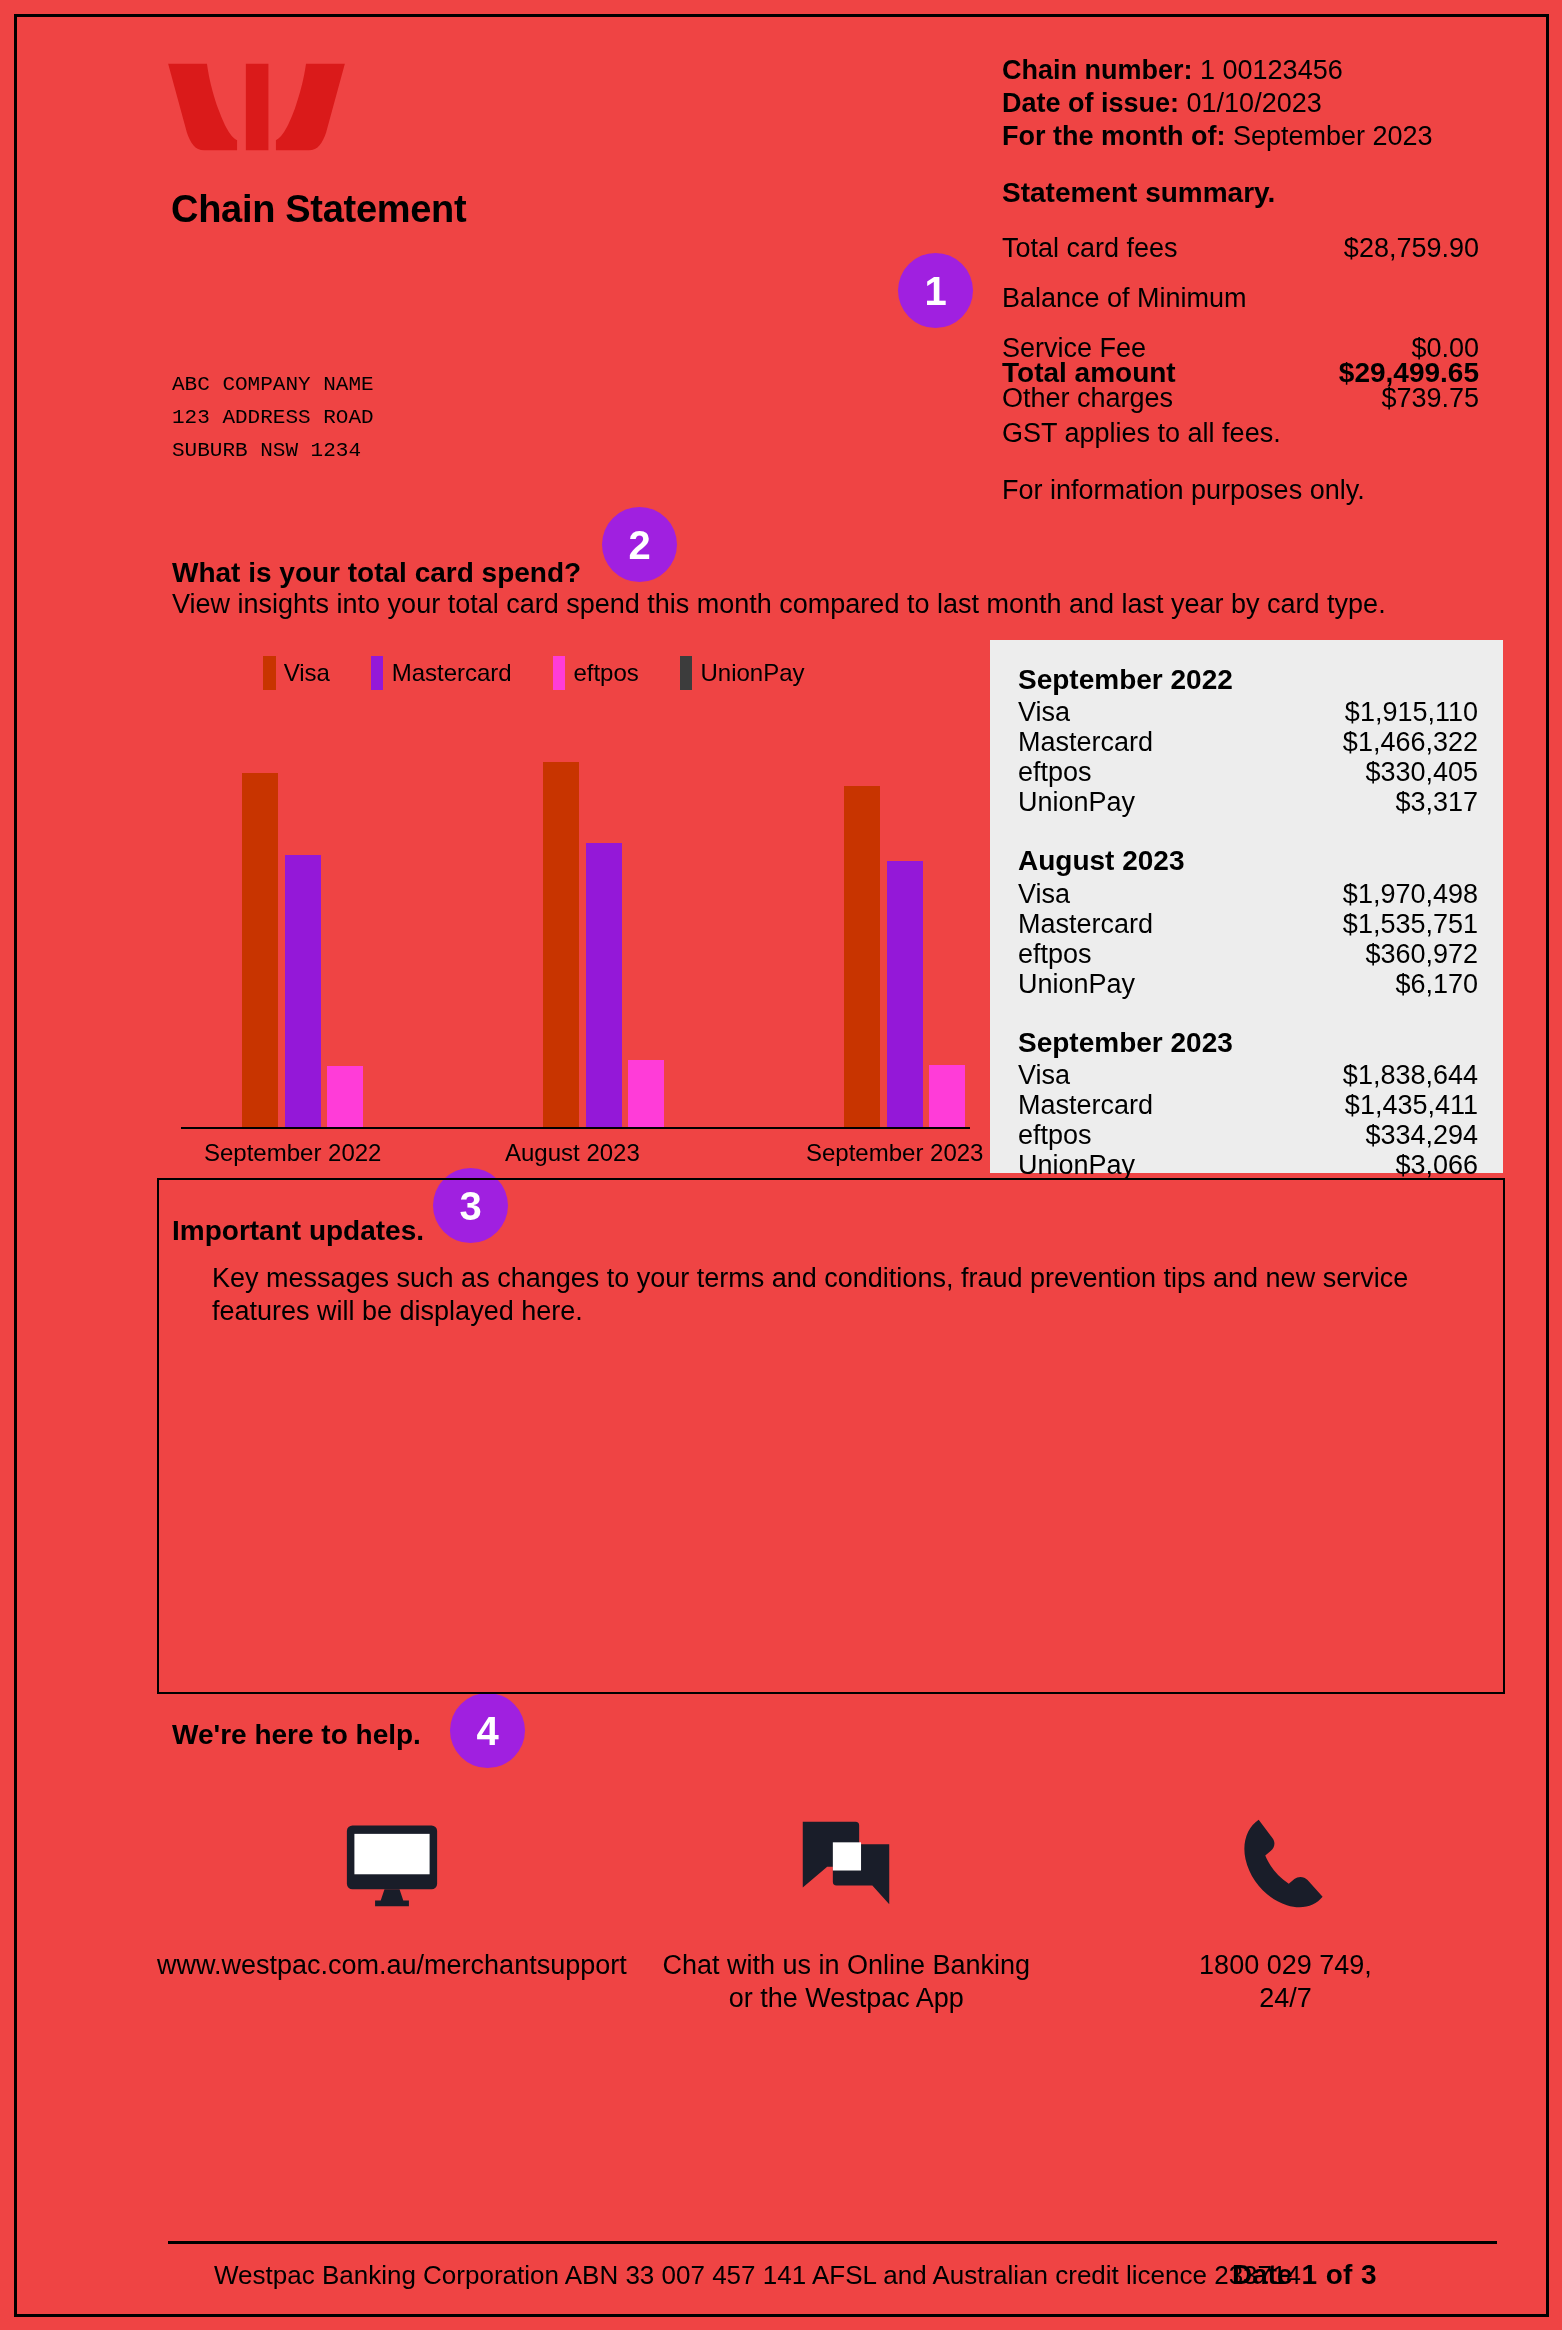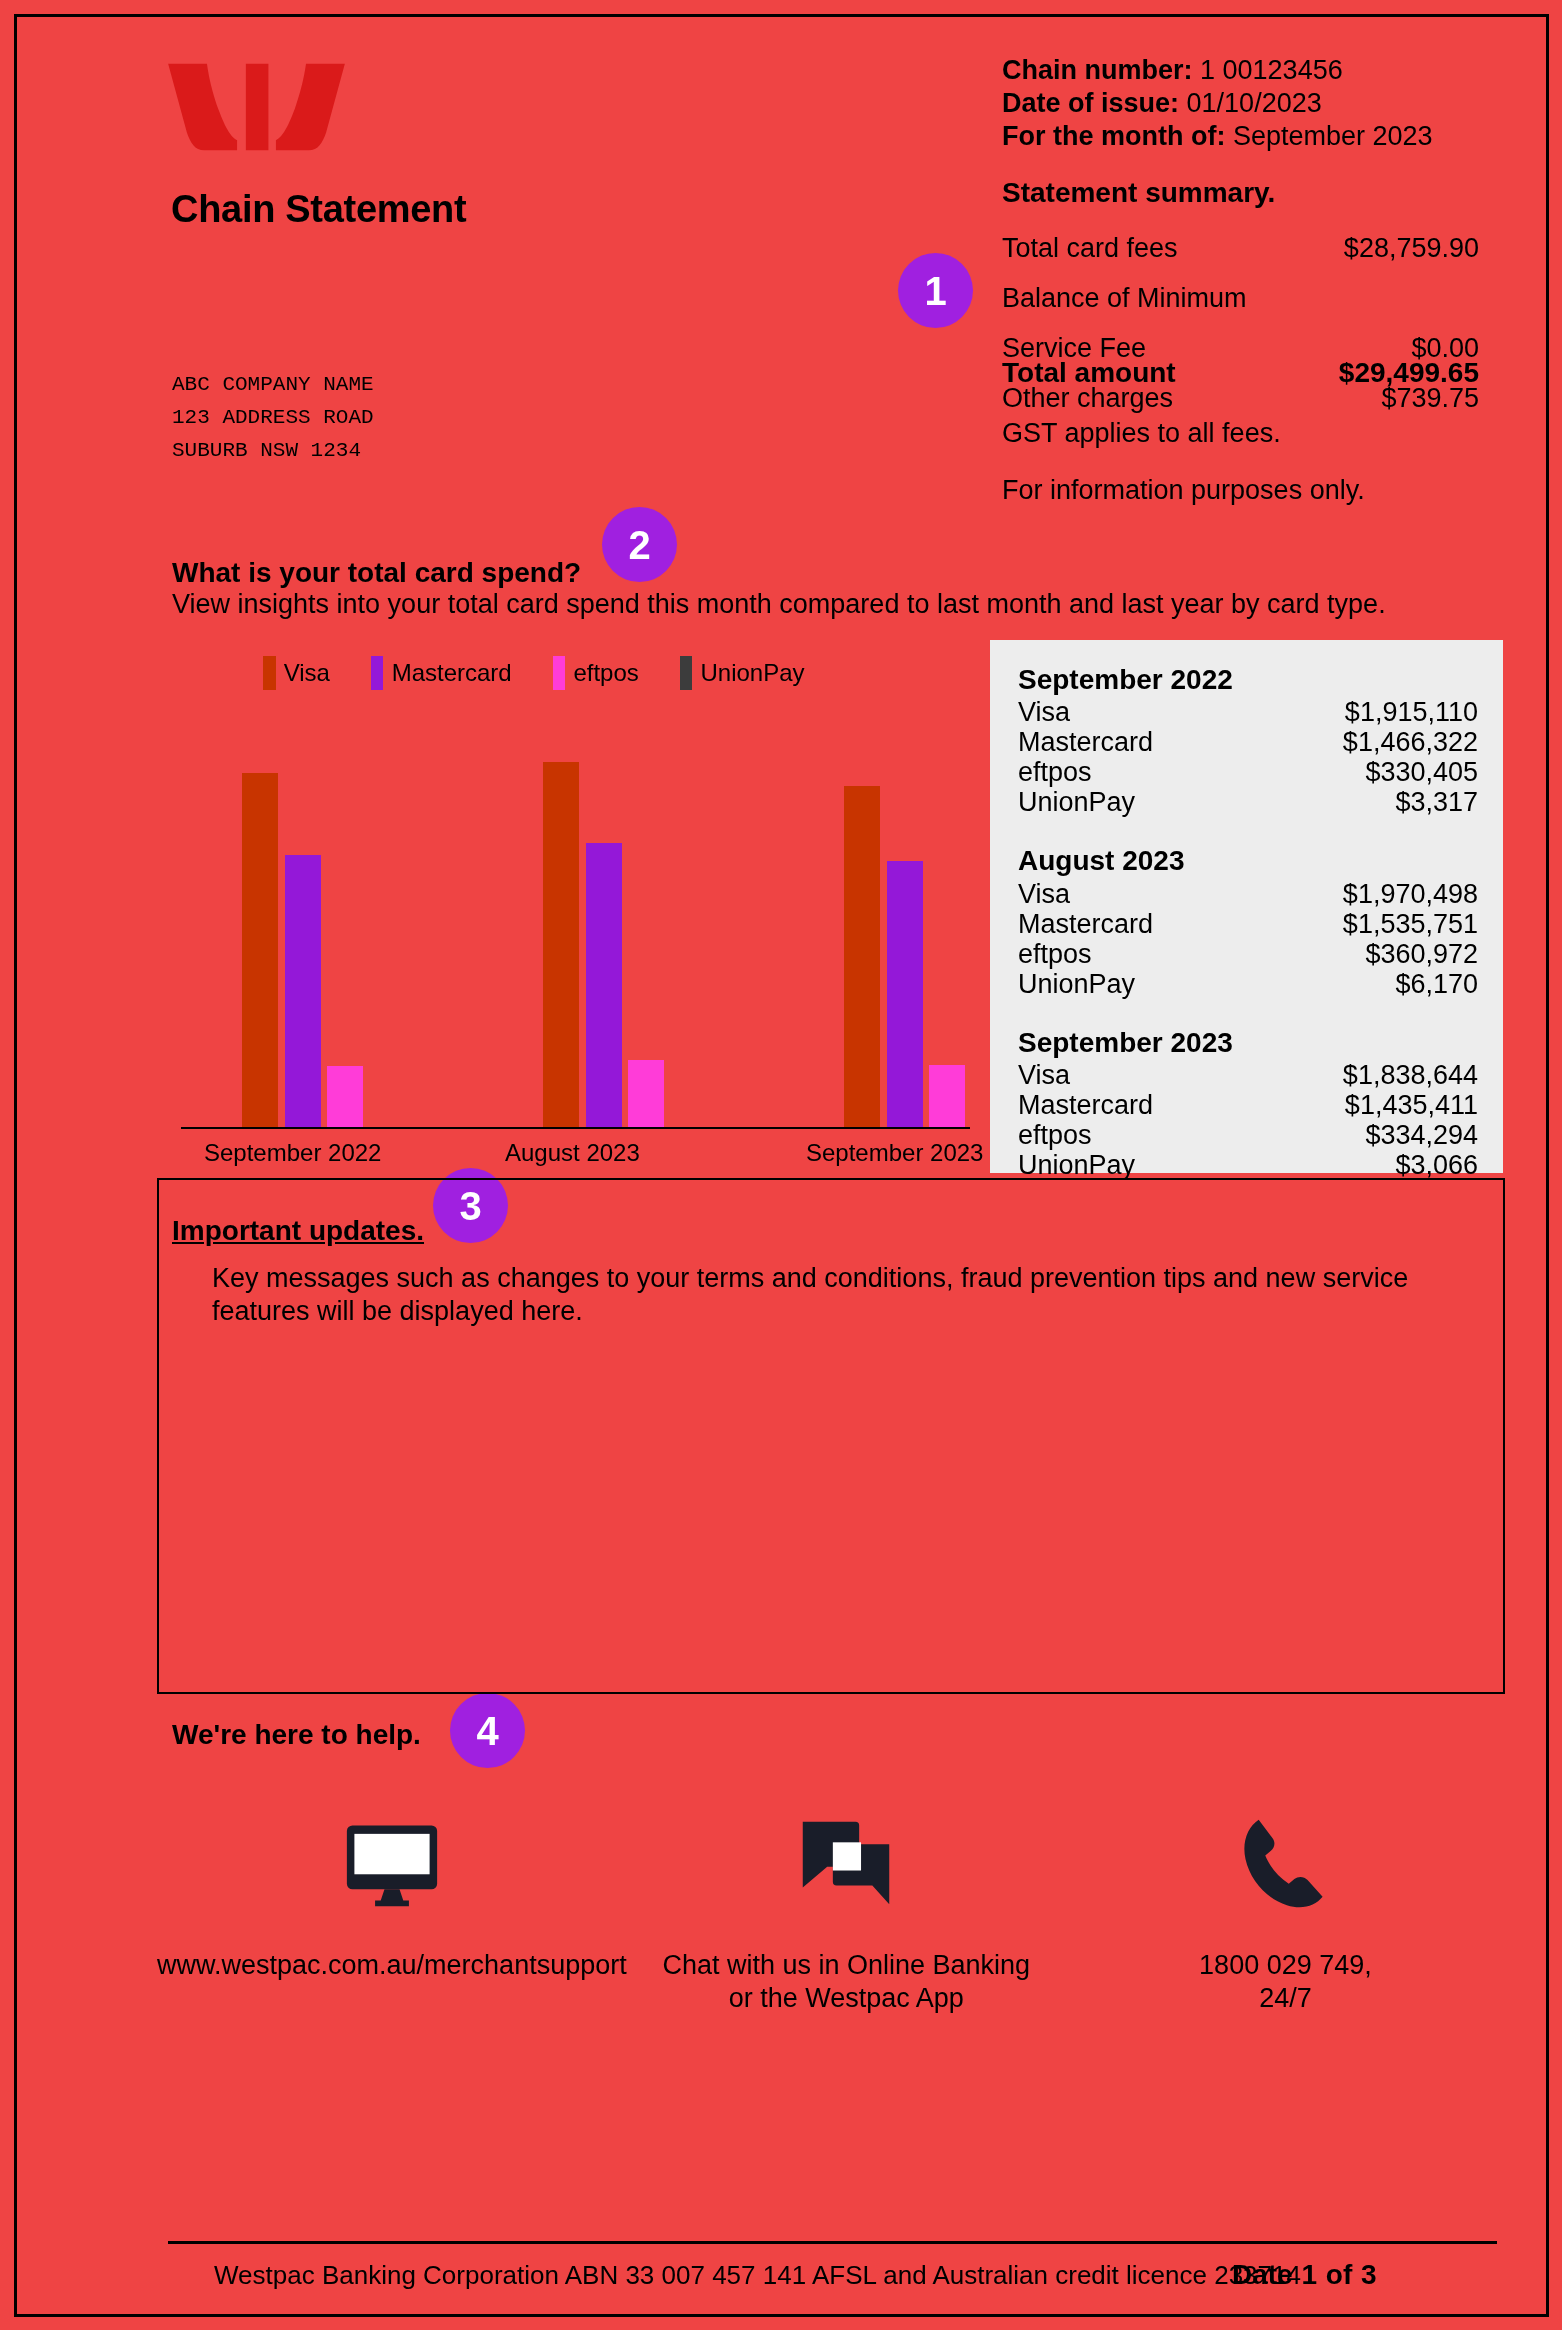--- a/index.html
+++ b/index.html
@@ -214,21 +214,20 @@
     left:157px; top:1178px;
     width:1348px; height:516px;
     border:2.5px solid #000;
     box-sizing:border-box;
   }
   .updates-h {
     position:absolute;
     left:172px; top:1215px;
     font-size:28px;
     font-weight:bold;
-    text-decoration:underline;
   }
   .updates-body {
     position:absolute;
     left:172px; top:1262px;
     width:1248px;
     font-size:27px;
     line-height:33px;
     margin-left:40px;
   }
 

